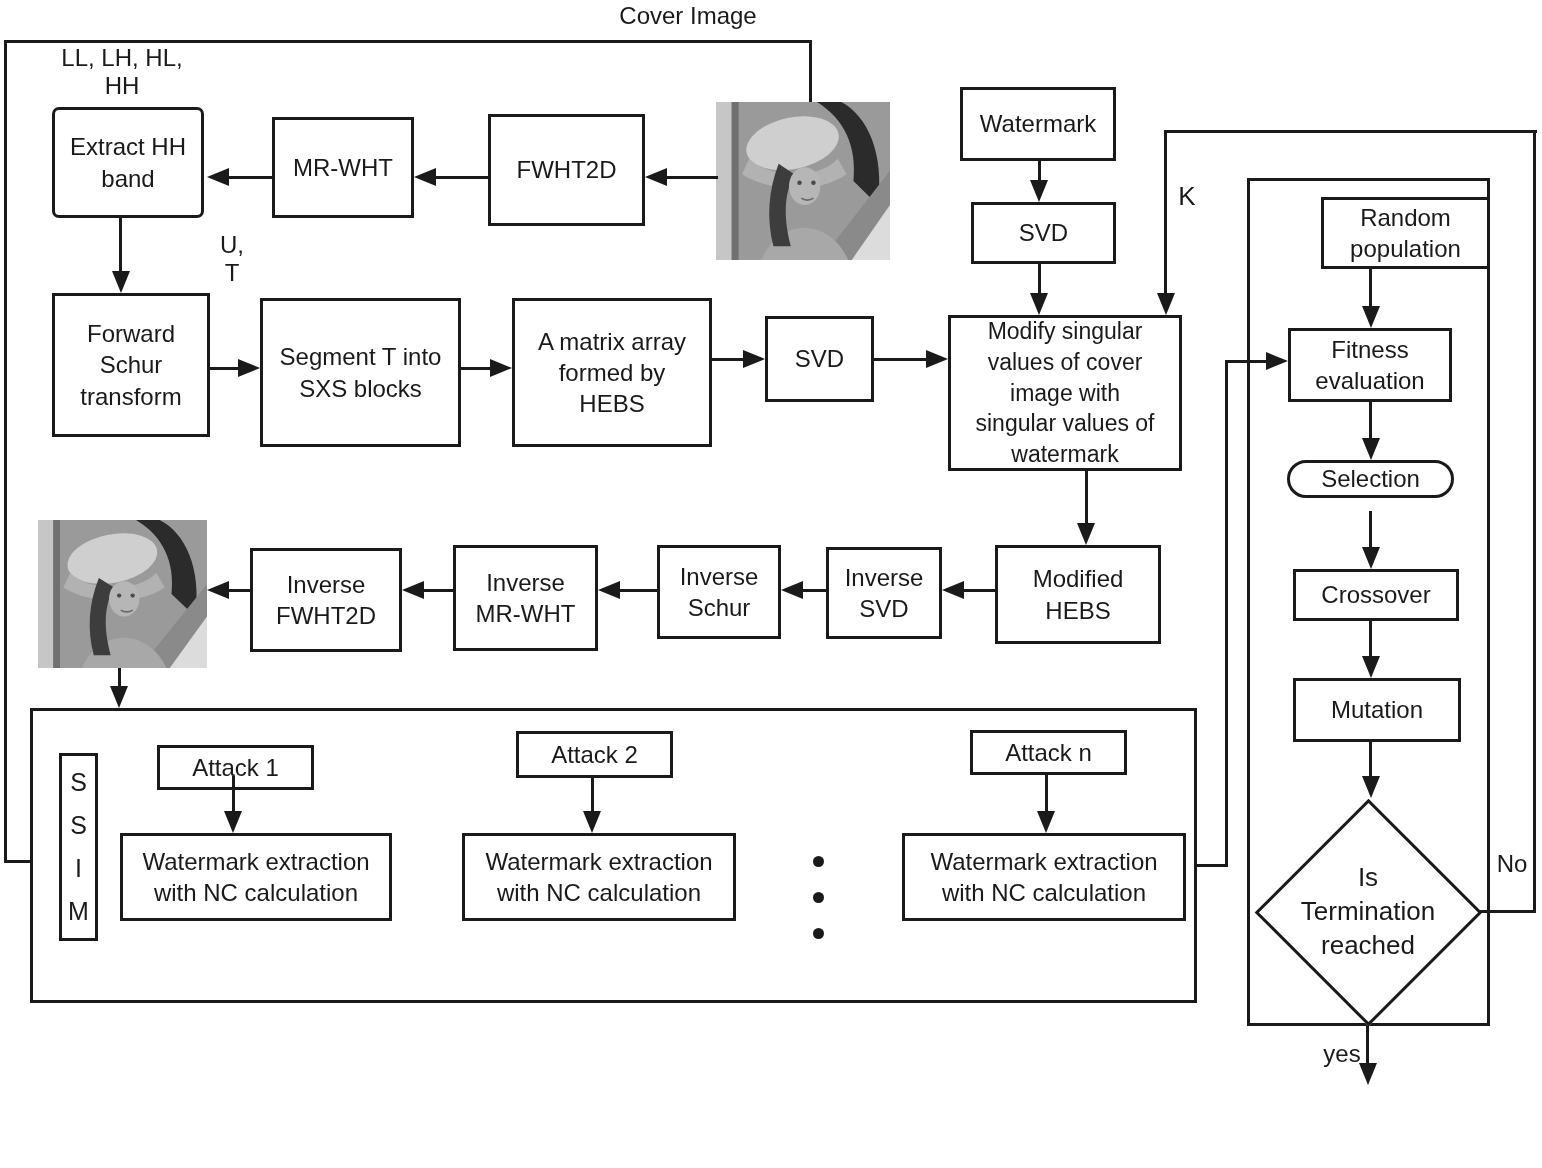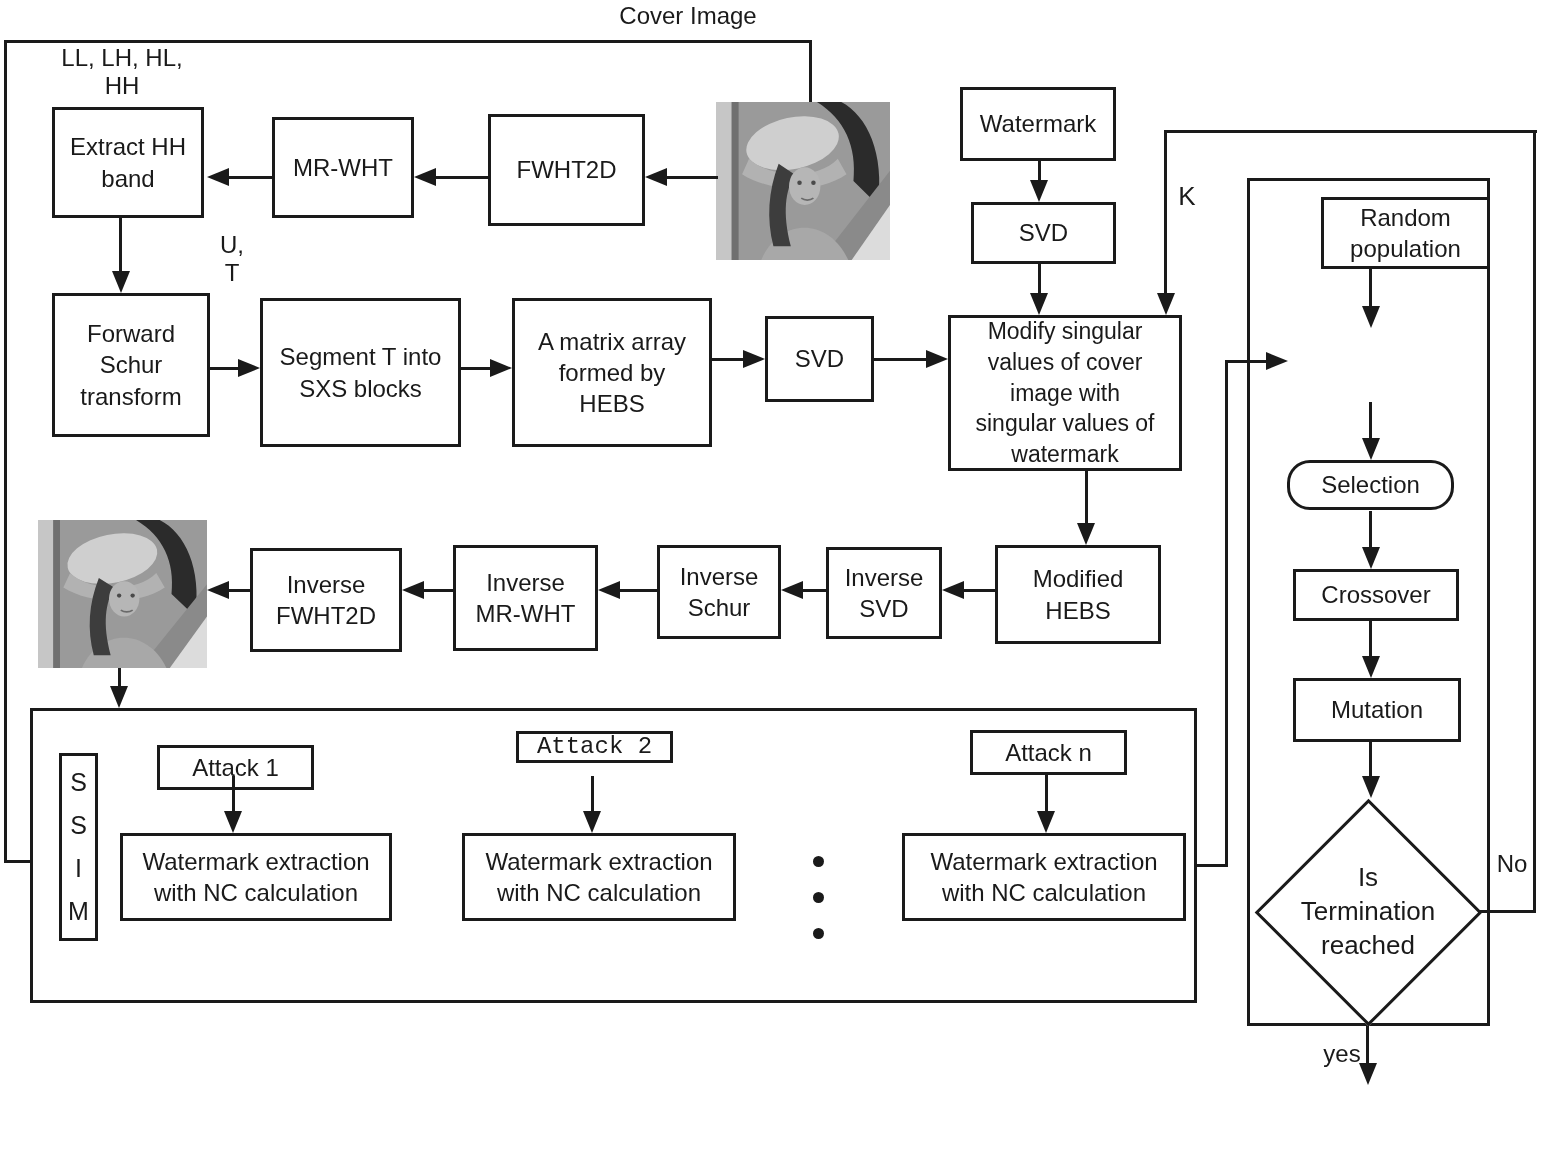--- a/index.html
+++ b/index.html
@@ -51,21 +51,21 @@
   <div class="vl" style="left:4px;top:40px;height:823px;"></div>
   <div class="hl" style="left:4px;top:860px;width:28px;"></div>
 
   <div class="lbl" style="left:598px;top:2px;width:180px;">Cover Image</div>
   <div class="lbl" style="left:38px;top:44px;width:168px;">LL, LH, HL,
 HH</div>
   <div class="lbl" style="left:214px;top:231px;width:36px;">U,
 T</div>
   <div class="lbl" style="left:1172px;top:182px;width:30px;font-size:26px;">K</div>
 
-  <div class="node" style="left:52px;top:107px;width:152px;height:111px;">Extract HH
+  <div class="node" style="left:52px;top:107px;width:152px;height:111px;border-radius:7px;">Extract HH
 band</div>
   <div class="node" style="left:272px;top:117px;width:142px;height:101px;">MR-WHT</div>
   <div class="node" style="left:488px;top:114px;width:157px;height:112px;">FWHT2D</div>
 
   <div class="thumb" style="left:716px;top:102px;width:174px;height:158px;">
     <svg viewBox="0 0 100 92" preserveAspectRatio="none">
       <rect width="100" height="92" fill="#9a9a9a"></rect>
       <rect x="0" width="9" height="92" fill="#c6c6c6"></rect>
       <rect x="9" width="4" height="92" fill="#707070"></rect>
       <path d="M58,0 C74,10 81,26 79,46 L93,60 C97,30 87,8 72,0 Z" fill="#2b2b2b"></path>
@@ -178,21 +178,21 @@
   <div class="container-box" style="left:30px;top:708px;width:1167px;height:295px;"></div>
 
   <div class="ssim-box" style="left:59px;top:753px;width:39px;height:188px;">
     <span>S</span>
     <span>S</span>
     <span>I</span>
     <span>M</span>
   </div>
 
   <div class="node" style="left:157px;top:731px;width:157px;height:45px;margin-top:14px;">Attack 1</div>
-  <div class="node" style="left:516px;top:731px;width:157px;height:32px;font-family:Liberation Mono, monospace;">Attack 2</div>
+  <div class="node" style="left:516px;top:731px;width:157px;height:47px;">Attack 2</div>
   <div class="node" style="left:970px;top:730px;width:157px;height:45px;">Attack n</div>
 
   <div class="vl" style="left:232px;top:776px;height:36px;"></div>
   <div class="ah ah-d" style="left:224px;top:811px;"></div>
   <div class="vl" style="left:591px;top:776px;height:36px;"></div>
   <div class="ah ah-d" style="left:583px;top:811px;"></div>
   <div class="vl" style="left:1045px;top:775px;height:37px;"></div>
   <div class="ah ah-d" style="left:1037px;top:811px;"></div>
 
   <div class="node" style="left:120px;top:833px;width:272px;height:88px;">Watermark extraction
@@ -208,21 +208,23 @@
 
   <div class="hl" style="left:1197px;top:864px;width:31px;"></div>
   <div class="vl" style="left:1225px;top:360px;height:506px;"></div>
   <div class="hl" style="left:1225px;top:360px;width:42px;"></div>
   <div class="ah ah-r" style="left:1266px;top:352px;"></div>
 
   <div class="container-box" style="left:1247px;top:178px;width:243px;height:848px;"></div>
 
   <div class="node" style="left:1285px;top:197px;width:169px;height:72px;margin-left:36px;">Random
 population</div>
-  <div class="node" style="left:1287px;top:460px;width:167px;height:50px;border-radius:23px;">Selection</div>
+  <div class="node" style="left:1288px;top:328px;width:164px;height:74px;">Fitness
+evaluation</div>
+  <div class="node" style="left:1287px;top:460px;width:167px;height:38px;border-radius:23px;">Selection</div>
   <div class="node" style="left:1293px;top:569px;width:166px;height:52px;">Crossover</div>
   <div class="node" style="left:1293px;top:678px;width:168px;height:64px;">Mutation</div>
 
   <div class="vl" style="left:1369px;top:269px;height:38px;"></div>
   <div class="ah ah-d" style="left:1362px;top:306px;"></div>
   <div class="vl" style="left:1369px;top:402px;height:37px;"></div>
   <div class="ah ah-d" style="left:1362px;top:438px;"></div>
   <div class="vl" style="left:1369px;top:511px;height:37px;"></div>
   <div class="ah ah-d" style="left:1362px;top:547px;"></div>
   <div class="vl" style="left:1369px;top:621px;height:36px;"></div>

